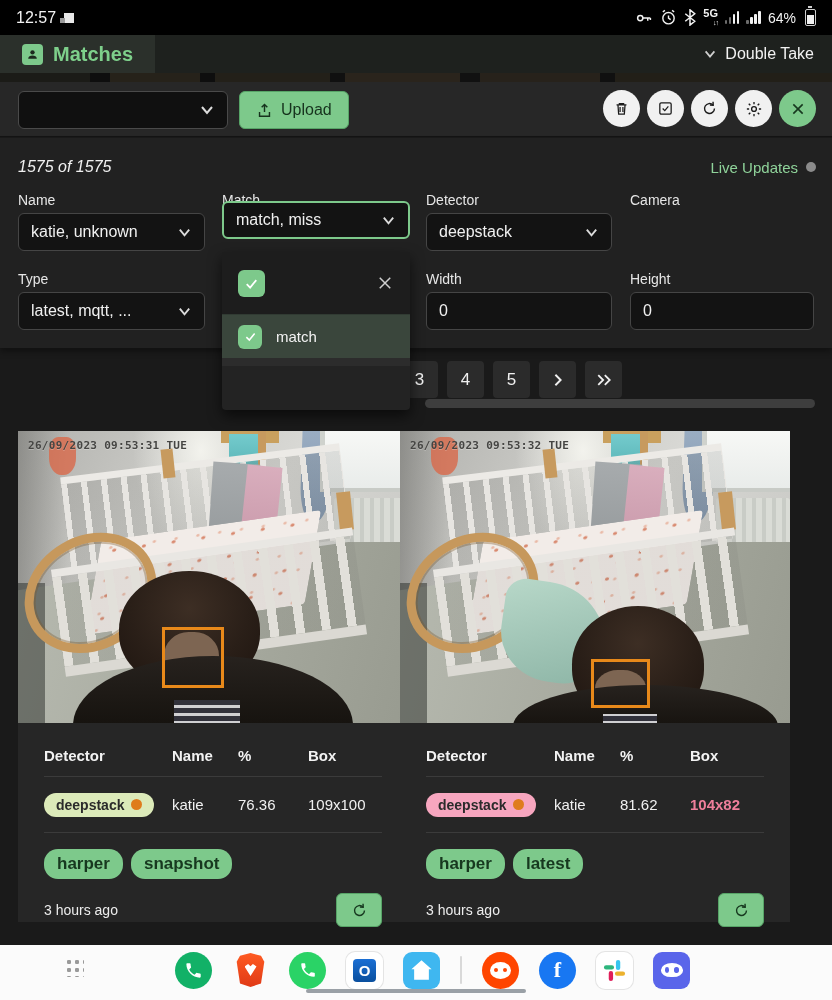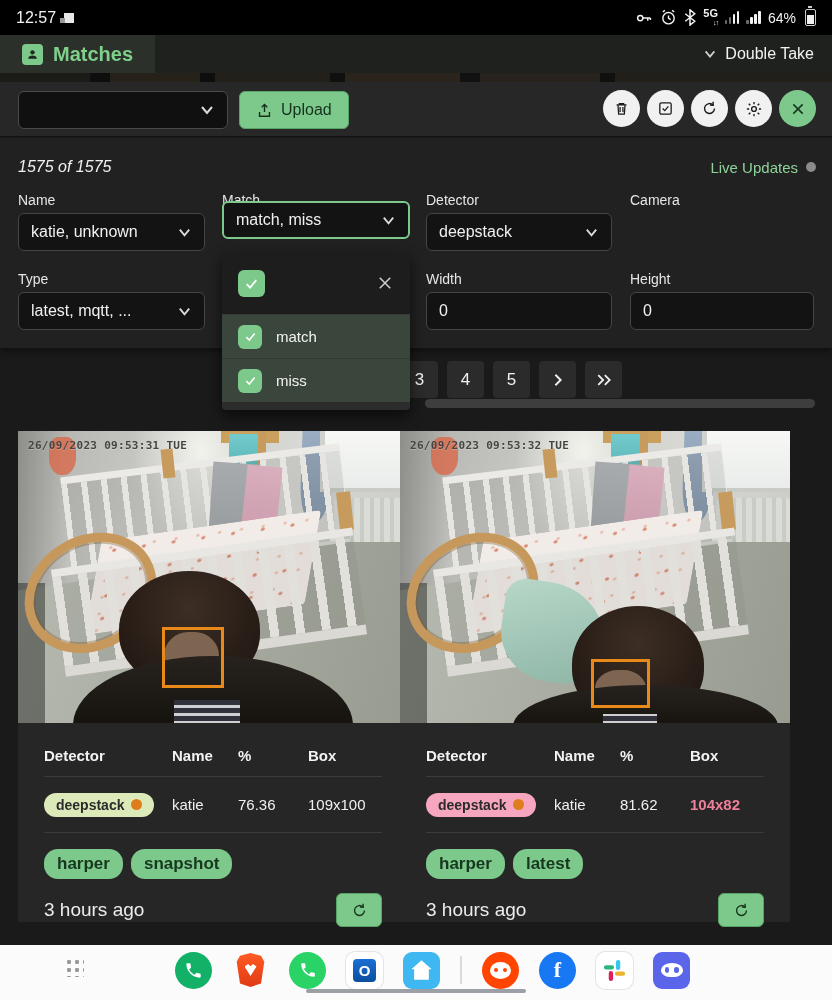--- a/index.html
+++ b/index.html
@@ -132,21 +132,21 @@
   .tbl-row { display:flex; align-items:center; height:56px; border-bottom:1px solid #3b3b3b; color:#f0f0f0; font-size:15px; }
   .col-det { width:128px; } .col-name { width:66px; } .col-pct { width:70px; } .col-box { flex:1; }
   .det-badge { display:inline-flex; align-items:center; gap:7px; padding:4px 12px; border-radius:14px;
     font-size:14px; font-weight:bold; color:#2b2b2b; }
   .det-badge.b1 { background:#dceab9; } .det-badge.b2 { background:#f7a6bf; }
   .det-dot { width:11px; height:11px; border-radius:50%; background:#df7c1c; }
   .box-val.pink { color:#ef7f9b; font-weight:bold; }
   .tags { display:flex; gap:8px; margin-top:16px; }
   .tag { background:#7dc98b; color:#17381f; font-size:17px; font-weight:bold; padding:5px 13px; border-radius:14px; }
   .card-foot { display:flex; justify-content:space-between; align-items:center; margin-top:14px; }
-  .age { color:#ececec; font-size:19px; }
+  .age { color:#ececec; font-size:14px; }
   .btn-refresh { width:46px; height:34px; background:#7dc98b; border:1px solid #57a467; border-radius:6px;
     display:flex; align-items:center; justify-content:center; cursor:pointer; }
 
   
   .taskbar { position:absolute; left:0; top:945px; width:832px; height:55px; background:#fbfbfb; }
   .apps-grid { position:absolute; left:64px; top:12px; width:20px; height:20px;
     background-image:radial-gradient(#9a9a9a 2px, transparent 2.4px); background-size:8px 8px; background-position:1px 1px; cursor:pointer; }
   .task-apps { position:absolute; left:175px; top:3px; display:flex; gap:20px; align-items:center; height:44px; }
   .app { width:37px; height:37px; border-radius:50%; position:relative; display:flex; align-items:center; justify-content:center; cursor:pointer; flex:0 0 auto; }
   .app.sq { border-radius:9px; }
@@ -371,28 +371,20 @@
     </div>
     <div class="dd-opts">
       <div class="dd-opt">
         <span class="chk small">
           <svg width="13" height="13" viewBox="0 0 22 22" fill="none" stroke="#fff" stroke-width="2.6">
               <polyline points="4,12 9,17 18,6"></polyline>
             </svg>
         </span>
         <span>match</span>
       </div>
-      <div class="dd-opt">
-        <span class="chk small">
-          <svg width="13" height="13" viewBox="0 0 22 22" fill="none" stroke="#fff" stroke-width="2.6">
-              <polyline points="4,12 9,17 18,6"></polyline>
-            </svg>
-        </span>
-        <span>miss</span>
-      </div>
     </div>
     <div class="dd-foot"></div>
   </div>
 
   <div class="card c1">
     <div class="cam v1">
       <div class="light"></div>
       <div class="corner"></div>
       <div class="floor"></div>
       <div class="leftdark"></div>

